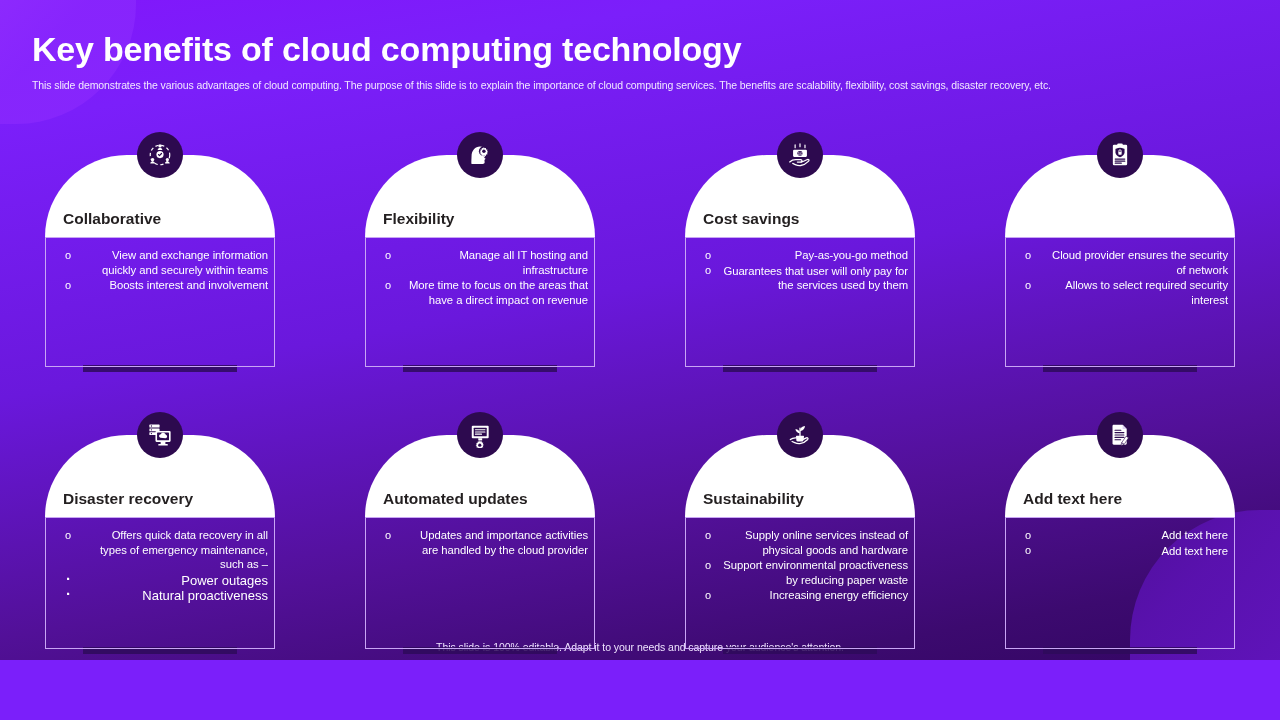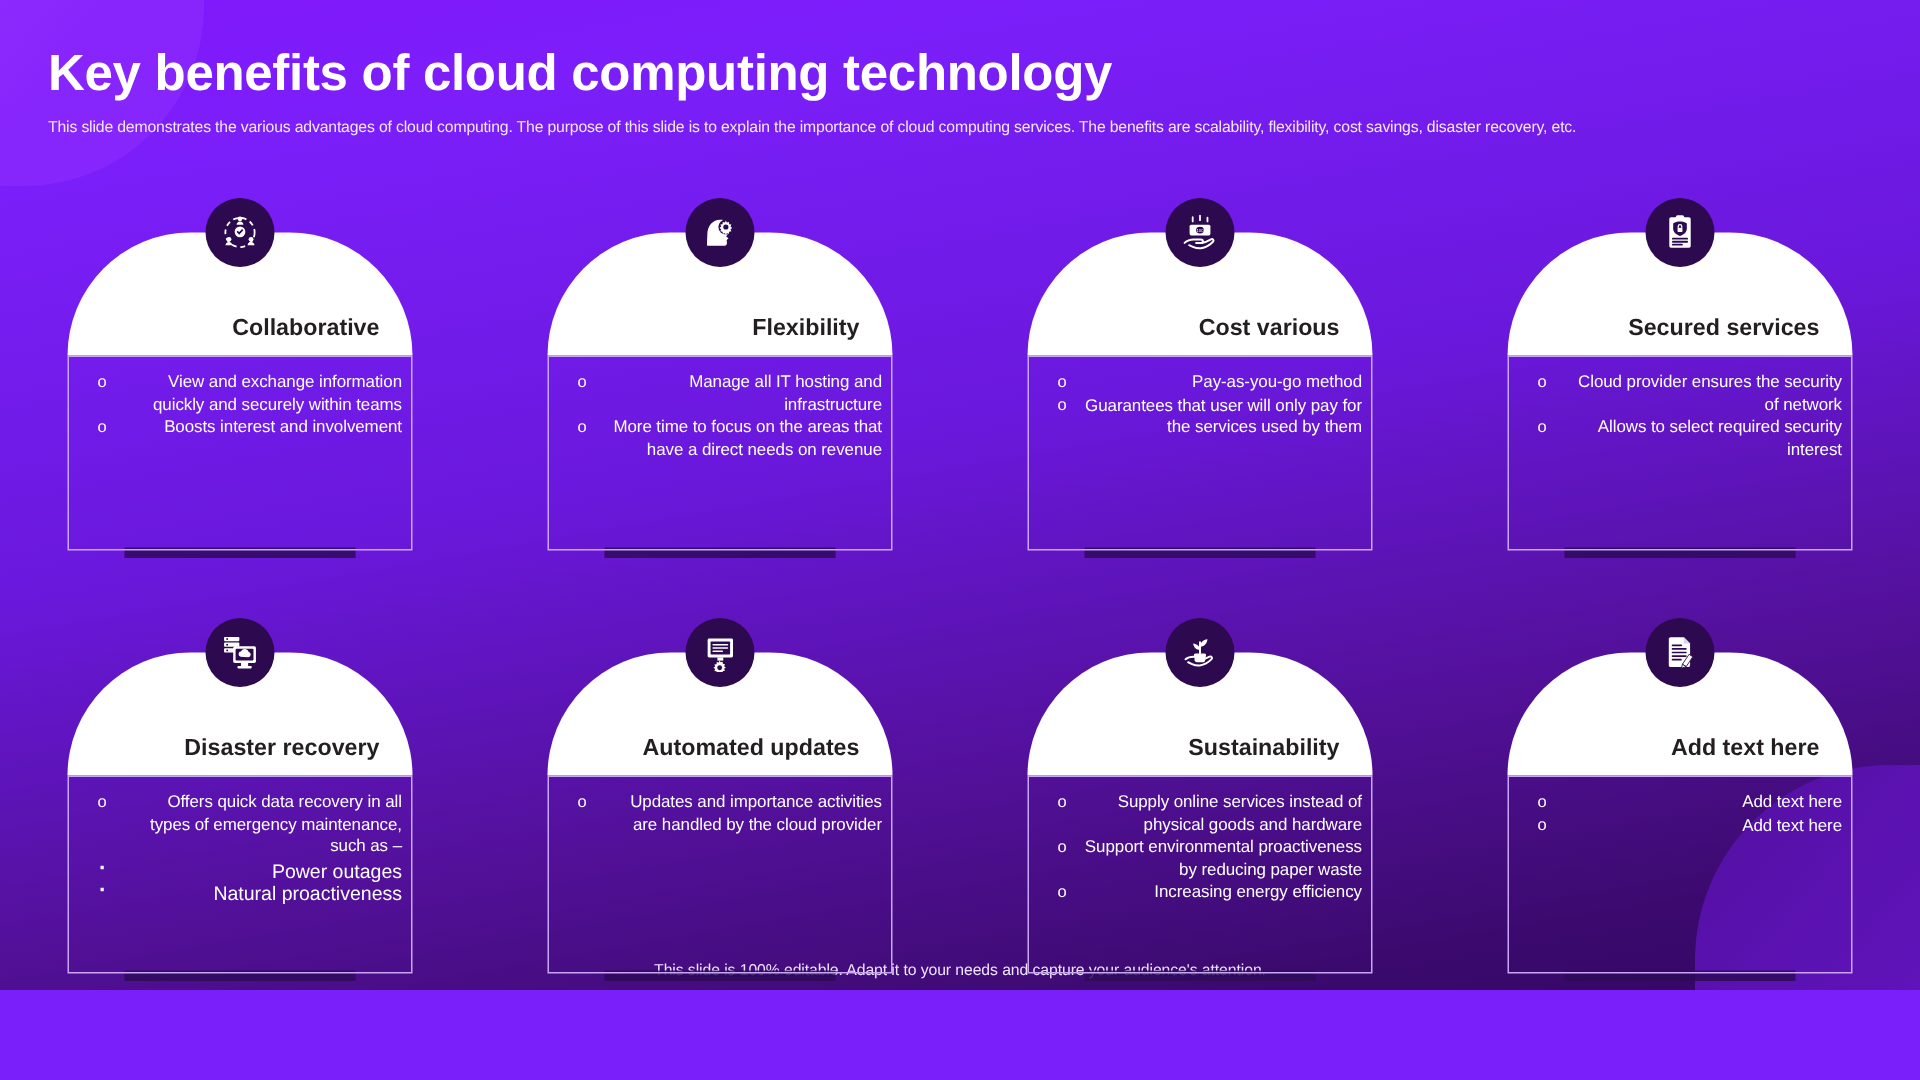--- a/index.html
+++ b/index.html
@@ -111,21 +111,21 @@
     height: 82px;
     background: #ffffff;
     border-radius: 115px 115px 0 0;
   }
 
   .dome-title {
     position: absolute;
     left: 0;
     right: 4px;
     bottom: 7px;
-    text-align: right;
+    text-align: left;
     font-size: 15.5px;
     font-weight: bold;
     color: #231f20;
     line-height: 1.35;
     padding: 0 18px;
   }
 
   .icon-badge {
     position: absolute;
     left: 50%;
@@ -281,42 +281,42 @@
             </svg>
           </div>
           <div class="dome"></div>
           <div class="dome-title">Flexibility</div>
         </div>
         <div class="box-wrap">
           <div class="box-shadow"></div>
           <div class="box">
             <ul class="bullets">
               <li>Manage all IT hosting and infrastructure</li>
-              <li>More time to focus  on the areas that have  a direct needs on revenue</li>
+              <li>More time to focus  on the areas that have  a direct impact on revenue</li>
             </ul>
           </div>
         </div>
       </div>
 
       <div class="card">
         <div class="dome-wrap">
           <div class="icon-badge">
             <svg width="26" height="26" viewBox="0 0 24 24">
               <g stroke="#fff" stroke-width="1.1" stroke-linecap="round">
                 <path d="M7.5 5.2V2.6M12 4.4V1.6M16.6 5.2V2.8"></path>
               </g>
               <rect x="5.6" y="7.2" width="12.8" height="6.6" rx="1" fill="#fff"></rect>
               <ellipse cx="12" cy="10.5" rx="2.4" ry="2.1" fill="#2d0a4f"></ellipse>
               <text x="12" y="11.7" font-size="2.6" fill="#fff" text-anchor="middle" font-family="Liberation Sans, sans-serif">100</text>
               <path d="M2.5 18.4c1.6-1.5 3.6-2.1 5.6-2.1h4.4c.8 0 1.3.5 1.3 1.1 0 .6-.5 1.1-1.3 1.1H9.6" fill="none" stroke="#fff" stroke-width="1.2" stroke-linecap="round"></path>
               <path d="M13.1 18.5c2.3-.5 4.1-1.4 5.7-2.3 1-.5 2 .6 1.2 1.5-1.9 2-4.6 3.6-7.4 4-1.7.2-3.4-.2-5-.9l-2.3-1" fill="none" stroke="#fff" stroke-width="1.2" stroke-linecap="round" stroke-linejoin="round"></path>
             </svg>
           </div>
           <div class="dome"></div>
-          <div class="dome-title">Cost various</div>
+          <div class="dome-title">Cost savings</div>
         </div>
         <div class="box-wrap">
           <div class="box-shadow"></div>
           <div class="box">
             <ul class="bullets">
               <li>Pay-as-you-go  method</li>
               <li>Guarantees  that user will only pay for the services used by them</li>
             </ul>
           </div>
         </div>
@@ -330,21 +330,20 @@
               <rect x="9.4" y="1.4" width="5.2" height="2.4" rx="1.2" fill="#fff"></rect>
               <path d="M12 5.2c2.6 0 4.2 1.2 4.2 1.2v3.1c0 2.4-1.9 3.7-4.2 4.6-2.3-.9-4.2-2.2-4.2-4.6V6.4S9.4 5.2 12 5.2z" fill="#2d0a4f"></path>
               <rect x="10.5" y="9.1" width="3" height="2.6" rx=".4" fill="#fff"></rect>
               <path d="M10.9 9.1V8.3a1.1 1.1 0 0 1 2.2 0v.8" fill="none" stroke="#fff" stroke-width=".8"></path>
               <g stroke="#2d0a4f" stroke-width="1.1" stroke-linecap="round">
                 <path d="M7.6 15.8h8.8M7.6 17.7h8.8M7.6 19.5h5.6"></path>
               </g>
             </svg>
           </div>
           <div class="dome"></div>
-          <div class="dome-title">Secured services</div>
         </div>
         <div class="box-wrap">
           <div class="box-shadow"></div>
           <div class="box">
             <ul class="bullets">
               <li>Cloud provider  ensures the security of network</li>
               <li>Allows to select required security interest</li>
             </ul>
           </div>
         </div>

